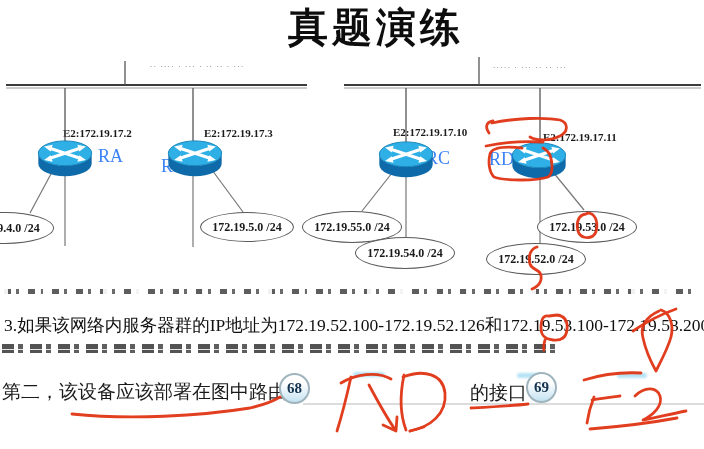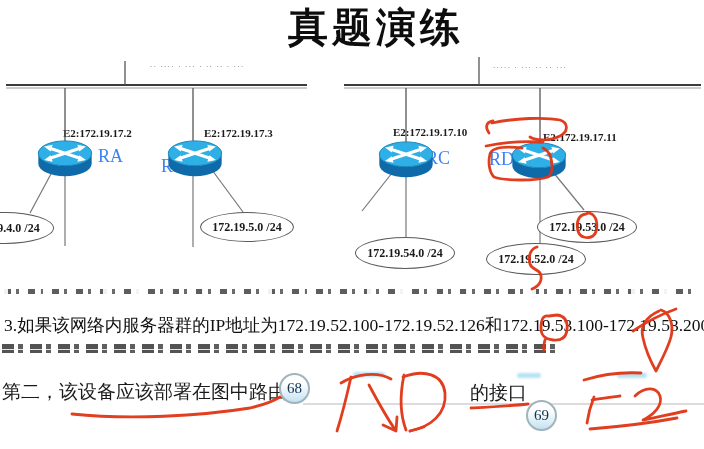--- a/index.html
+++ b/index.html
@@ -19,21 +19,21 @@
     background:repeating-linear-gradient(90deg,rgba(255,255,255,.92) 0 4px,transparent 4px 33px),
                repeating-linear-gradient(90deg,#3a3a3a 0 7px,transparent 7px 12px,#4a4a4a 12px 15px,transparent 15px 24px);}
   .frag2{left:2px;top:344px;width:556px;height:9px;
     background:repeating-linear-gradient(0deg,transparent 0 3px,rgba(255,255,255,.85) 3px 4px,transparent 4px 9px),
                repeating-linear-gradient(90deg,#2e2e2e 0 12px,transparent 12px 16px,#3c3c3c 16px 21px,transparent 21px 28px);}
   .qline{left:4px;top:313px;width:700px;font-size:17.5px;color:#0f0f0f;white-space:nowrap;z-index:2;}
   .ansline{font-size:19px;color:#1a1a1a;white-space:nowrap;z-index:2;}
   .badge{width:31px;height:31px;border-radius:50%;border:2px solid #9fb4bd;
          background:linear-gradient(180deg,#ffffff 30%,#d2e9f5 85%,#c2e1f0);
          display:flex;align-items:center;justify-content:center;
-         font-size:15px;font-weight:400;color:#15324e;z-index:5;box-sizing:border-box;}
+         font-size:15px;font-weight:700;color:#15324e;z-index:5;box-sizing:border-box;}
   .grayrule{left:303px;top:403px;width:401px;height:2px;background:#dcdcdc;z-index:1;}
   .smudge{height:5px;border-radius:3px;background:rgba(92,194,233,.45);filter:blur(1px);z-index:1;}
   svg{display:block;}
   .lines{left:0;top:0;z-index:1;}
   .routersvg{z-index:4;}
   .ink{left:0;top:0;z-index:10;pointer-events:none;}
 </style>
 </head>
 <body>
 
@@ -115,33 +115,34 @@
       <polygon points="8,22 17,24 15,17" fill="#fff"></polygon>
   </svg>
 
   <div class="abs rname" style="left:98px;top:146px;">RA</div>
   <div class="abs rname" style="left:141px;top:156px;margin-left:20px;">RB</div>
   <div class="abs rname" style="left:426px;top:148px;">RC</div>
   <div class="abs rname" style="left:489px;top:149px;">RD</div>
 
   <div class="abs subnet" style="left:-44px;top:212px;width:96px;height:30px;">172.19.4.0 /24</div>
   <div class="abs subnet" style="left:200px;top:212px;width:92px;height:28px;text-align:right;">172.19.5.0 /24</div>
+  <div class="abs subnet" style="left:302px;top:211px;width:98px;height:30px;">172.19.55.0 /24</div>
   <div class="abs subnet" style="left:355px;top:237px;width:98px;height:30px;">172.19.54.0 /24</div>
   <div class="abs subnet" style="left:486px;top:243px;width:98px;height:30px;">172.19.52.0 /24</div>
   <div class="abs subnet" style="left:537px;top:211px;width:98px;height:30px;">172.19.53.0 /24</div>
 
   <div class="abs frag frag1"></div>
   <div class="abs frag frag2"></div>
 
   <div class="abs qline">3.如果该网络内服务器群的IP地址为172.19.52.100-172.19.52.126和172.19.53.100-172.19.53.200，</div>
 
   <div class="abs ansline" style="left:2px;top:379px;">第二，该设备应该部署在图中路由器</div>
   <div class="abs badge" style="left:279px;top:373px;">68</div>
   <div class="abs ansline" style="left:470px;top:380px;">的接口</div>
-  <div class="abs badge" style="left:526px;top:372px;margin-top:28px;">69</div>
+  <div class="abs badge" style="left:526px;top:372px;">69</div>
 
   <div class="abs grayrule"></div>
   <div class="abs smudge" style="left:353px;top:372px;width:32px;"></div>
   <div class="abs smudge" style="left:517px;top:373px;width:24px;"></div>
   <div class="abs smudge" style="left:617px;top:373px;width:30px;"></div>
 
   <svg class="abs ink" width="704" height="449">
     <g stroke="#e03414" stroke-width="2.8" fill="none" stroke-linecap="round" stroke-linejoin="round" opacity=".95">
 
       <g>

